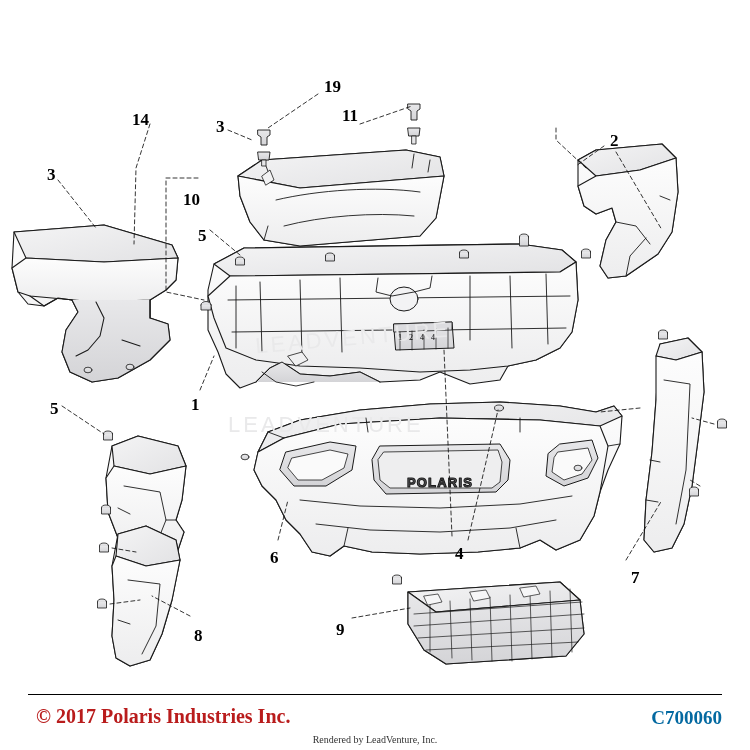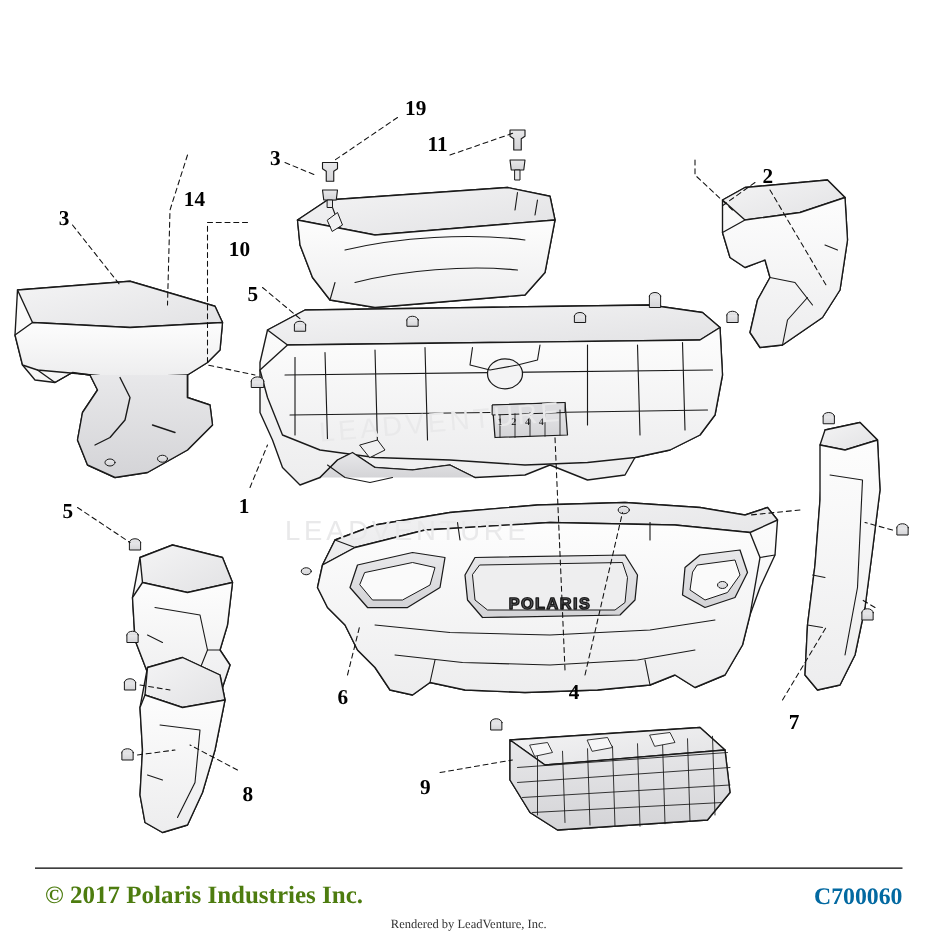--- a/index.html
+++ b/index.html
@@ -55,21 +55,21 @@
     height: 1px;
     background: #000;
   }
   #copyright {
     position: absolute;
     left: 36px;
     top: 705px;
     font-family: "Liberation Serif", serif;
     font-size: 20px;
     font-weight: 700;
-    color: #4d7c0f;
+    color: #b91c1c;
     white-space: nowrap;
   }
   #part-number {
     position: absolute;
     right: 28px;
     top: 707px;
     font-family: "Liberation Serif", serif;
     font-size: 19px;
     font-weight: 700;
     color: #0369a1;
@@ -341,21 +341,21 @@
       </g>
     </g>
   </svg>
 
   <div class="watermark-text" style="left:255px; top:325px; transform:rotate(-5deg);">LEADVENTURE</div>
   <div class="watermark-text" style="left:228px; top:412px;">LEADVENTURE</div>
 
   <div class="callout" style="left:324px; top:78px;">19</div>
   <div class="callout" style="left:216px; top:118px;">3</div>
   <div class="callout" style="left:342px; top:107px;">11</div>
-  <div class="callout" style="left:147px; top:111px;margin-top:40px;">14</div>
+  <div class="callout" style="left:132px; top:111px;">14</div>
   <div class="callout" style="left:610px; top:132px;">2</div>
   <div class="callout" style="left:47px;  top:166px;">3</div>
   <div class="callout" style="left:183px; top:172px;margin-top:19px;">10</div>
   <div class="callout" style="left:198px; top:227px;">5</div>
   <div class="callout" style="left:191px; top:396px;">1</div>
   <div class="callout" style="left:50px;  top:400px;">5</div>
   <div class="callout" style="left:270px; top:549px;">6</div>
   <div class="callout" style="left:455px; top:545px;">4</div>
   <div class="callout" style="left:631px; top:569px;">7</div>
   <div class="callout" style="left:194px; top:627px;">8</div>

